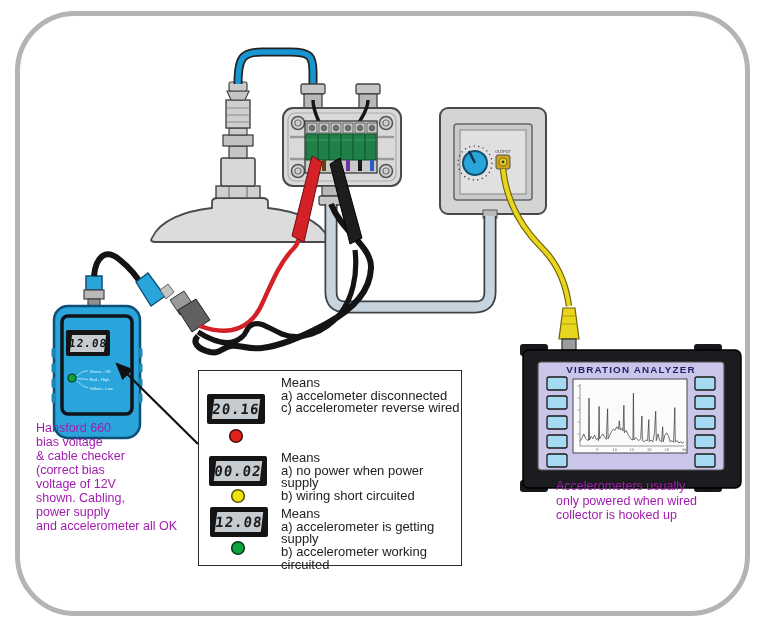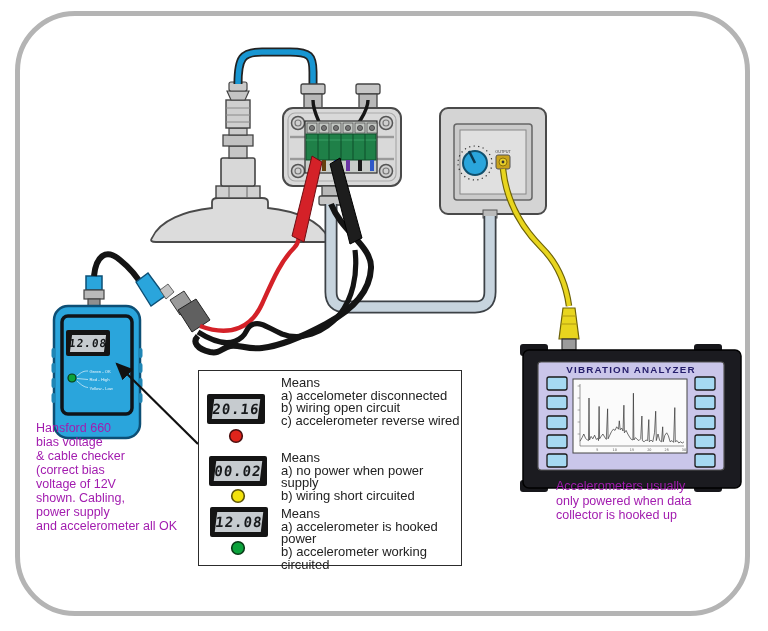--- a/index.html
+++ b/index.html
@@ -251,21 +251,20 @@
 
     <div class="lcd-bezel" style="left:8px;top:23px">
       <div class="lcd">20.16</div>
     </div>
     <svg class="led" style="left:29px;top:57px" viewBox="0 0 16 16">
       <circle cx="8" cy="8" r="6.3" stroke="#4a0f0f" stroke-width="1.6" fill="#e0241b"></circle>
     </svg>
     <div class="means" style="top:6px">
       <div>Means</div>
       <div>a) accelometer disconnected</div>
-      <div>b) wiring open circuit</div>
       <div>c) accelerometer reverse wired</div>
     </div>
 
     <div class="lcd-bezel" style="left:10px;top:85px">
       <div class="lcd">00.02</div>
     </div>
     <svg class="led" style="left:31px;top:117px" viewBox="0 0 16 16">
       <circle cx="8" cy="8" r="6.3" stroke="#5a5208" stroke-width="1.6" fill="#f2e20c"></circle>
     </svg>
     <div class="means" style="top:81px">
@@ -275,21 +274,21 @@
     </div>
 
     <div class="lcd-bezel" style="left:11px;top:136px">
       <div class="lcd">12.08</div>
     </div>
     <svg class="led" style="left:31px;top:169px" viewBox="0 0 16 16">
       <circle cx="8" cy="8" r="6.3" stroke="#083a16" stroke-width="1.6" fill="#0ca33c"></circle>
     </svg>
     <div class="means" style="top:137px">
       <div>Means</div>
-      <div>a) accelerometer is hooked power</div>
+      <div>a) accelerometer is getting supply</div>
       <div>b) accelerometer working circuited</div>
     </div>
   </div>
 
   <div class="caption analyzer-caption">Accelerometers usually
-only powered when data
+only powered when wired
 collector is hooked up</div>
 </div>
 
 </body></html>

